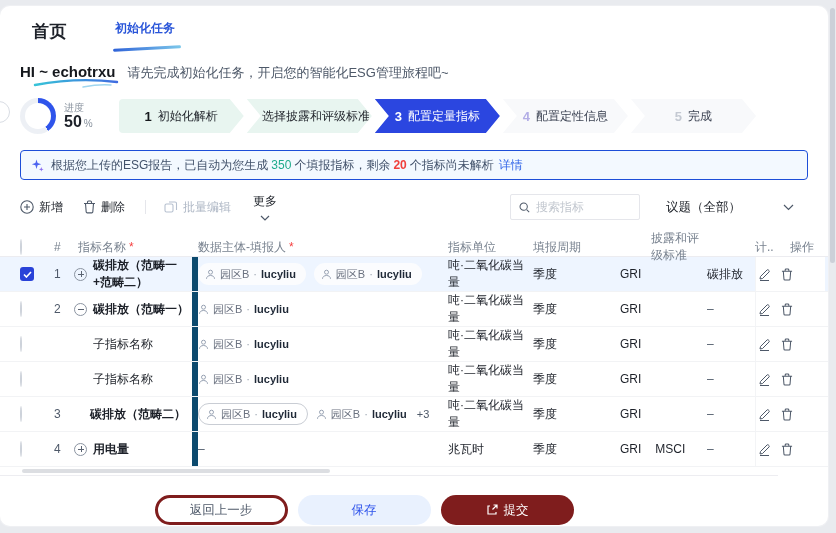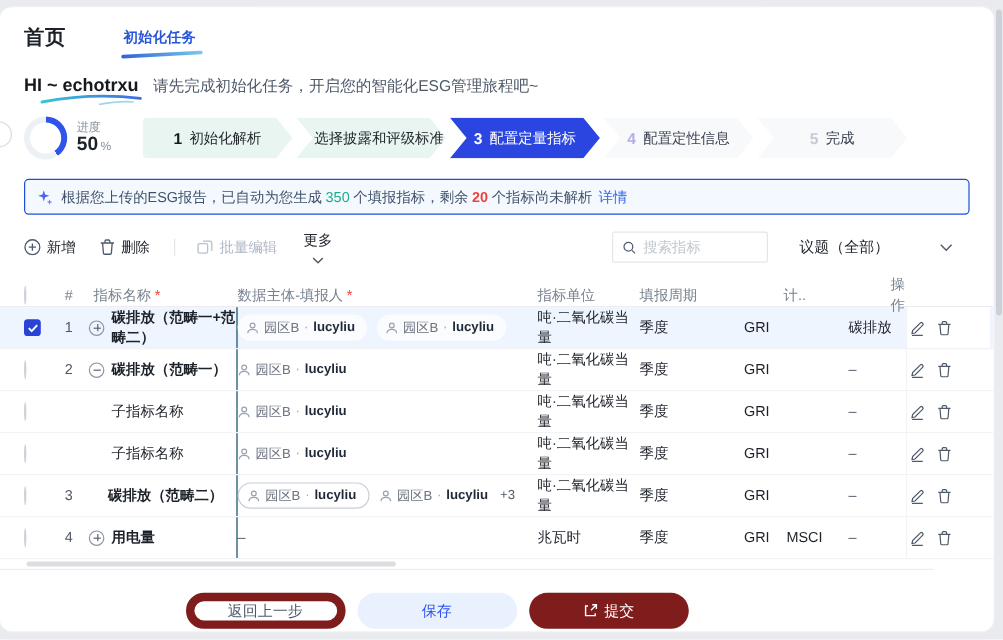--- a/index.html
+++ b/index.html
@@ -2,21 +2,21 @@
 <html><head>
 <meta charset="utf-8">
 <style>
   * { margin:0; padding:0; box-sizing:border-box; }
   html,body { width:836px; height:533px; }
   body { background:#e9ebef; font-family:"Liberation Sans","DejaVu Sans",sans-serif; position:relative; overflow:hidden; color:#1d2129; }
 
   .panel { position:absolute; left:0; top:6px; width:828px; height:520px; background:#fff; border-radius:10px; box-shadow:0 0 0 1px #eff0f3; overflow:hidden; }
 
   
-  .hdr { display:flex; align-items:center; padding:14px 20px 0; }
+  .hdr { display:flex; padding:14px 20px 0;margin-left:12px; }
   .page-title { font-size:17px; font-weight:700; letter-spacing:.5px; }
   .hdr-tab { margin-left:48px; font-size:12px; font-weight:600; color:#2955d9; position:relative; cursor:pointer; }
   .hdr-tab::after { content:""; position:absolute; left:-2px; right:-6px; bottom:-6px; height:2.5px; border-radius:2px; background:linear-gradient(90deg,#2f62d8,#7cc8ea); transform:rotate(-3deg); }
 
   
   .greet { display:flex; align-items:baseline; gap:12px; padding:20px 20px 0; }
   .greet-name { font-size:15px; font-weight:800; color:#15181d; position:relative; white-space:nowrap; }
   .greet-name svg.swoosh { position:absolute; right:-4px; bottom:-8px; }
   .greet-msg { font-size:13px; color:#4e5969; }
 
@@ -64,21 +64,21 @@
   
   .tbl { margin-top:9px; font-size:12px; }
   .trow { display:grid; grid-template-columns:26px 28px 124px 250px 85px 72px 102px 48px 70px; align-items:center; padding-left:20px; height:35px; border-bottom:1px solid #f2f3f5; }
   .trow.thead { height:27px; color:#78828f; border-bottom:1px solid #ececf0; }
   .th-name { padding-left:4px; }
   .th-idx, .c-idx { padding-left:8px; }
   .th-std { padding-left:46px; }
   .th-calc { padding-left:48px; }
   .th-ops { padding-left:35px; }
   .req { color:#f53f3f; margin-left:3px; }
-  .c-name { display:flex; align-items:center; gap:6px; border-right:1px solid #0c4a6e; height:100%; }
+  .c-name { display:flex; align-items:center; gap:6px; border-right:6px solid #0c4a6e; height:100%; }
   .c-name.parent { font-weight:700; }
   .c-name.semib { font-weight:600; padding-left:16px; }
   .c-name.child { padding-left:19px; color:#23272e; }
   .c-std { padding-left:15px; display:flex; gap:14px; }
   .c-idx { color:#4e5969; }
   .c-dash { color:#4e5969; }
   .c-ops { display:flex; align-items:center; gap:10px; padding-left:2px; height:100%; border-left:1px solid #f3f4f6; }
   .op-btn { background:none; border:none; cursor:pointer; padding:0; display:flex; }
   .row-sel { background:#eef5ff; }
   .row-sel .c-ops { background:#fff; }
@@ -99,21 +99,21 @@
   .row-sel .subj.pill { background:#fbfcfe; }
   .subj.outline { background:#fff; border:1px solid #c9cdd4; border-radius:11px; padding:0 10px 0 7px; }
   .subj-extra { color:#4e5969; font-size:11px; margin-left:2px; }
 
   .hscroll { position:relative; height:8px; }
   .hscroll .thumb { position:absolute; left:22px; top:2px; width:308px; height:4px; border-radius:2px; background:#dcdee2; }
 
   
   .footer { border-top:1px solid #ededf1; padding-top:19px; display:flex; justify-content:center; gap:10px; transform:translateX(-50px); }
   .fbtn { height:30px; min-width:133px; border-radius:15px; font-size:12.5px; font-family:inherit; display:flex; align-items:center; justify-content:center; gap:6px; cursor:pointer; border:none; }
-  .fbtn.back { background:#fff; border:7px solid #7f1d1d; color:#4e5969; }
+  .fbtn.back { background:#fff; border:3px solid #7f1d1d; color:#4e5969; }
   .fbtn.save { background:#e9f1fe; color:#2f54eb; }
   .fbtn.submit { background:#7f1d1d; color:#fff; }
 
   
   .vscroll-thumb { position:absolute; right:1px; top:8px; width:5px; height:255px; border-radius:3px; background:#ccd0d8; }
   .edge-widget { position:absolute; left:-12px; top:95px; width:22px; height:22px; border-radius:50%; background:#fff; border:1px solid #d8dce3; }
 </style>
 </head>
 <body>
 
@@ -226,20 +226,21 @@
 
   <div class="tbl">
 
     <div class="trow thead">
       <div><span class="cb"></span></div>
       <div class="th-idx">#</div>
       <div class="th-name"><span>指标名称</span><span class="req">*</span></div>
       <div><span>数据主体-填报人</span><span class="req">*</span></div>
       <div>指标单位</div>
       <div>填报周期</div>
+      <div class="th-std">披露和评级标准</div>
       <div class="th-calc">计..</div>
       <div class="th-ops">操作</div>
     </div>
 
     <div class="trow row-sel">
       <div>
           <span class="cb checked">
             <svg width="9" height="7" viewBox="0 0 9 7">
               <path d="M1 3.5L3.4 6 8 1" fill="none" stroke="#fff" stroke-width="1.6"></path>
             </svg>

